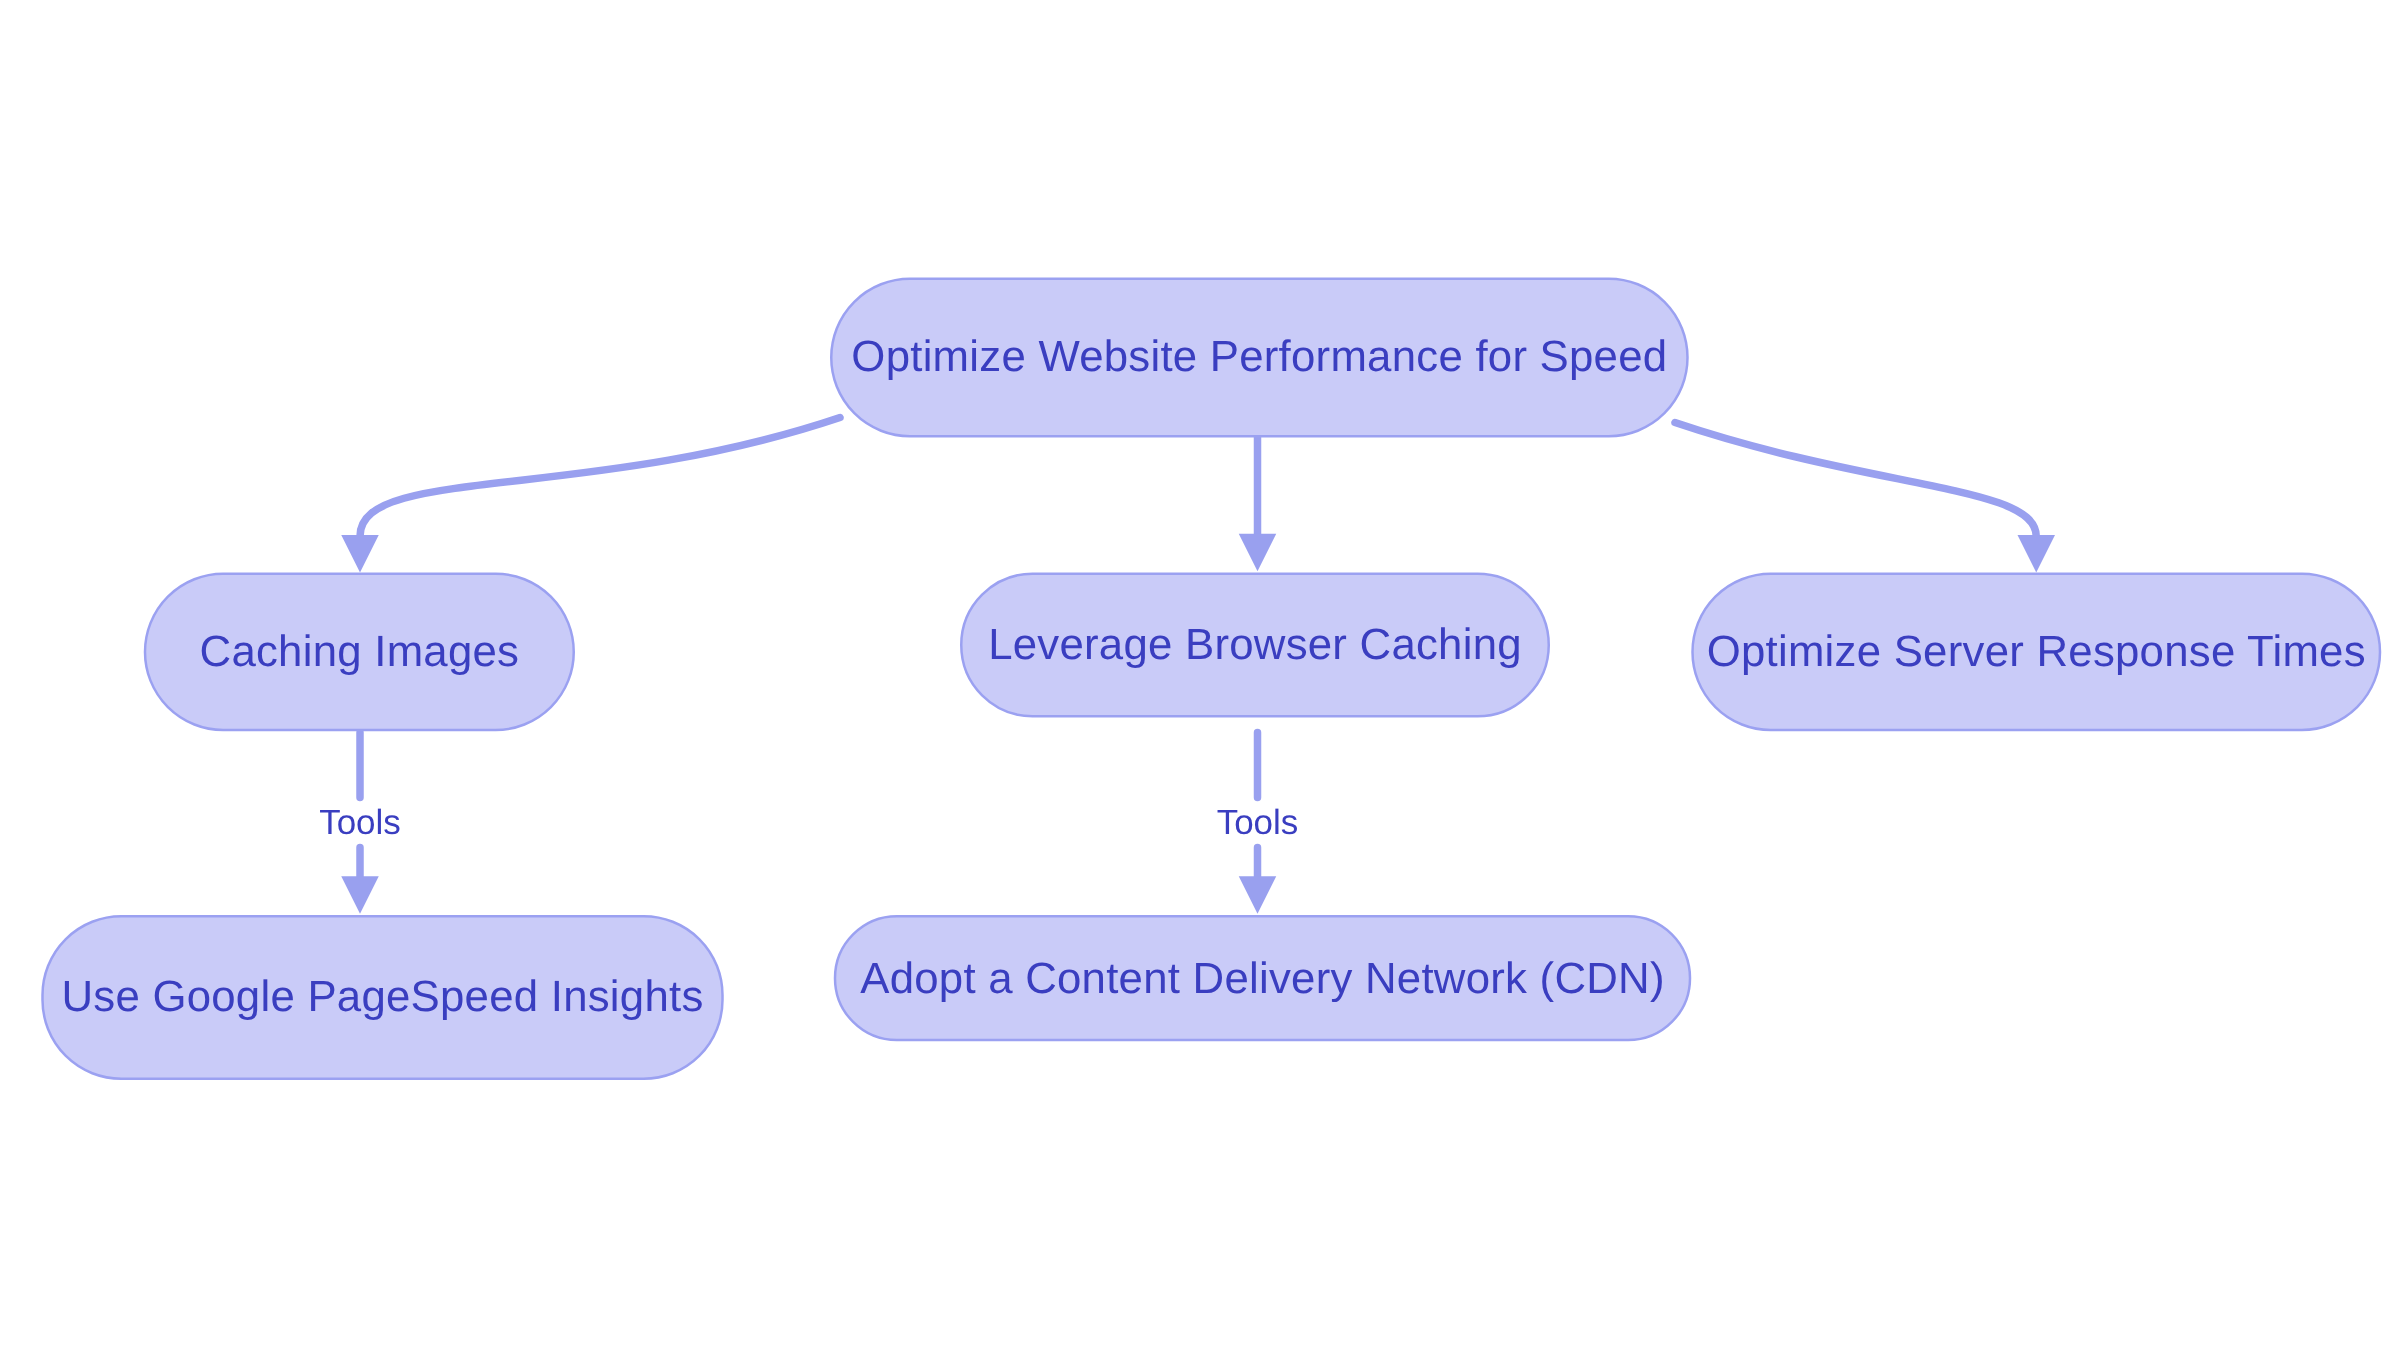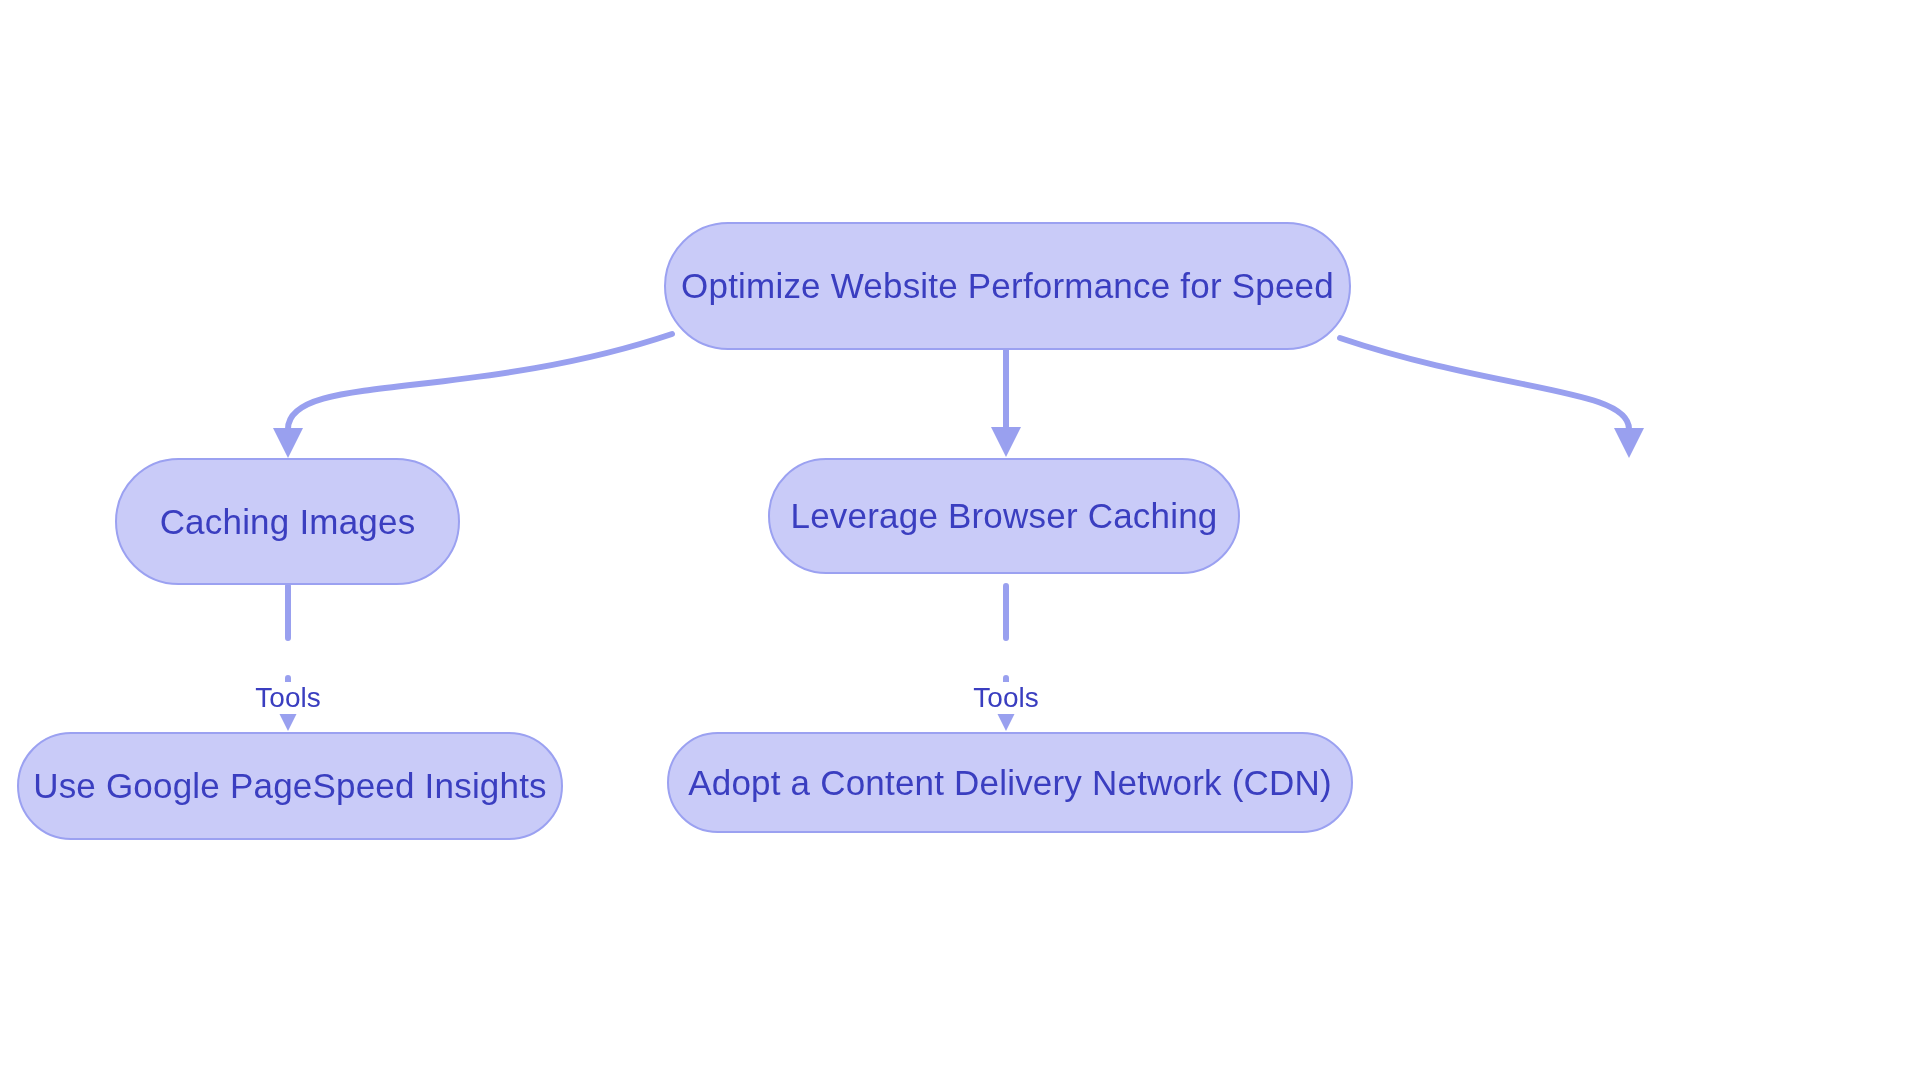--- a/index.html
+++ b/index.html
@@ -35,31 +35,30 @@
     color: #3a3ec0;
     font-size: 35px;
     letter-spacing: 0.2px;
     white-space: nowrap;
     text-align: center;
   }
   .node-root      { left: 664px;  top: 222px; width: 687px; height: 128px; }
   .node-compress  { left: 115px;  top: 458px; width: 345px; height: 127px; }
   .node-caching   { left: 768px;  top: 458px; width: 472px; height: 116px; }
   .node-server    { left: 1353px; top: 458px; width: 552px; height: 127px; }
-  .node-pagespeed { left: 17px;   top: 732px; width: 546px; height: 108px; align-items: center; }
+  .node-pagespeed { left: 33px;   top: 732px; width: 546px; height: 132px; align-items: center; }
   .node-cdn       { left: 667px;  top: 732px; width: 686px; height: 101px; }
   .edge-label {
     position: absolute;
     transform: translate(-50%, -50%);
     color: #3a3ec0;
     font-size: 28px;
     background: #ffffff;
     padding: 0 4px;
     white-space: nowrap;
-    margin-top: 40px;
   }
   .edge-label-1 { left: 288px;  top: 658px; }
   .edge-label-2 { left: 1006px; top: 658px; }
   .edge-path {
     fill: none;
     stroke: #99a0ef;
     stroke-width: 6;
     stroke-linecap: round;
   }
   .arrow-head {
@@ -95,20 +94,23 @@
   </div>
 
   <div class="node node-compress">
     <span>Caching Images</span>
   </div>
 
   <div class="node node-caching">
     <span>Leverage Browser Caching</span>
   </div>
 
+  <div class="node node-server">
+    <span>Optimize Server Response Times</span>
+  </div>
 
   <div class="node node-pagespeed">
     <span>Use Google PageSpeed Insights</span>
   </div>
 
   <div class="node node-cdn">
     <span>Adopt a Content Delivery Network (CDN)</span>
   </div>
 
   <div class="edge-label edge-label-1">Tools</div>

